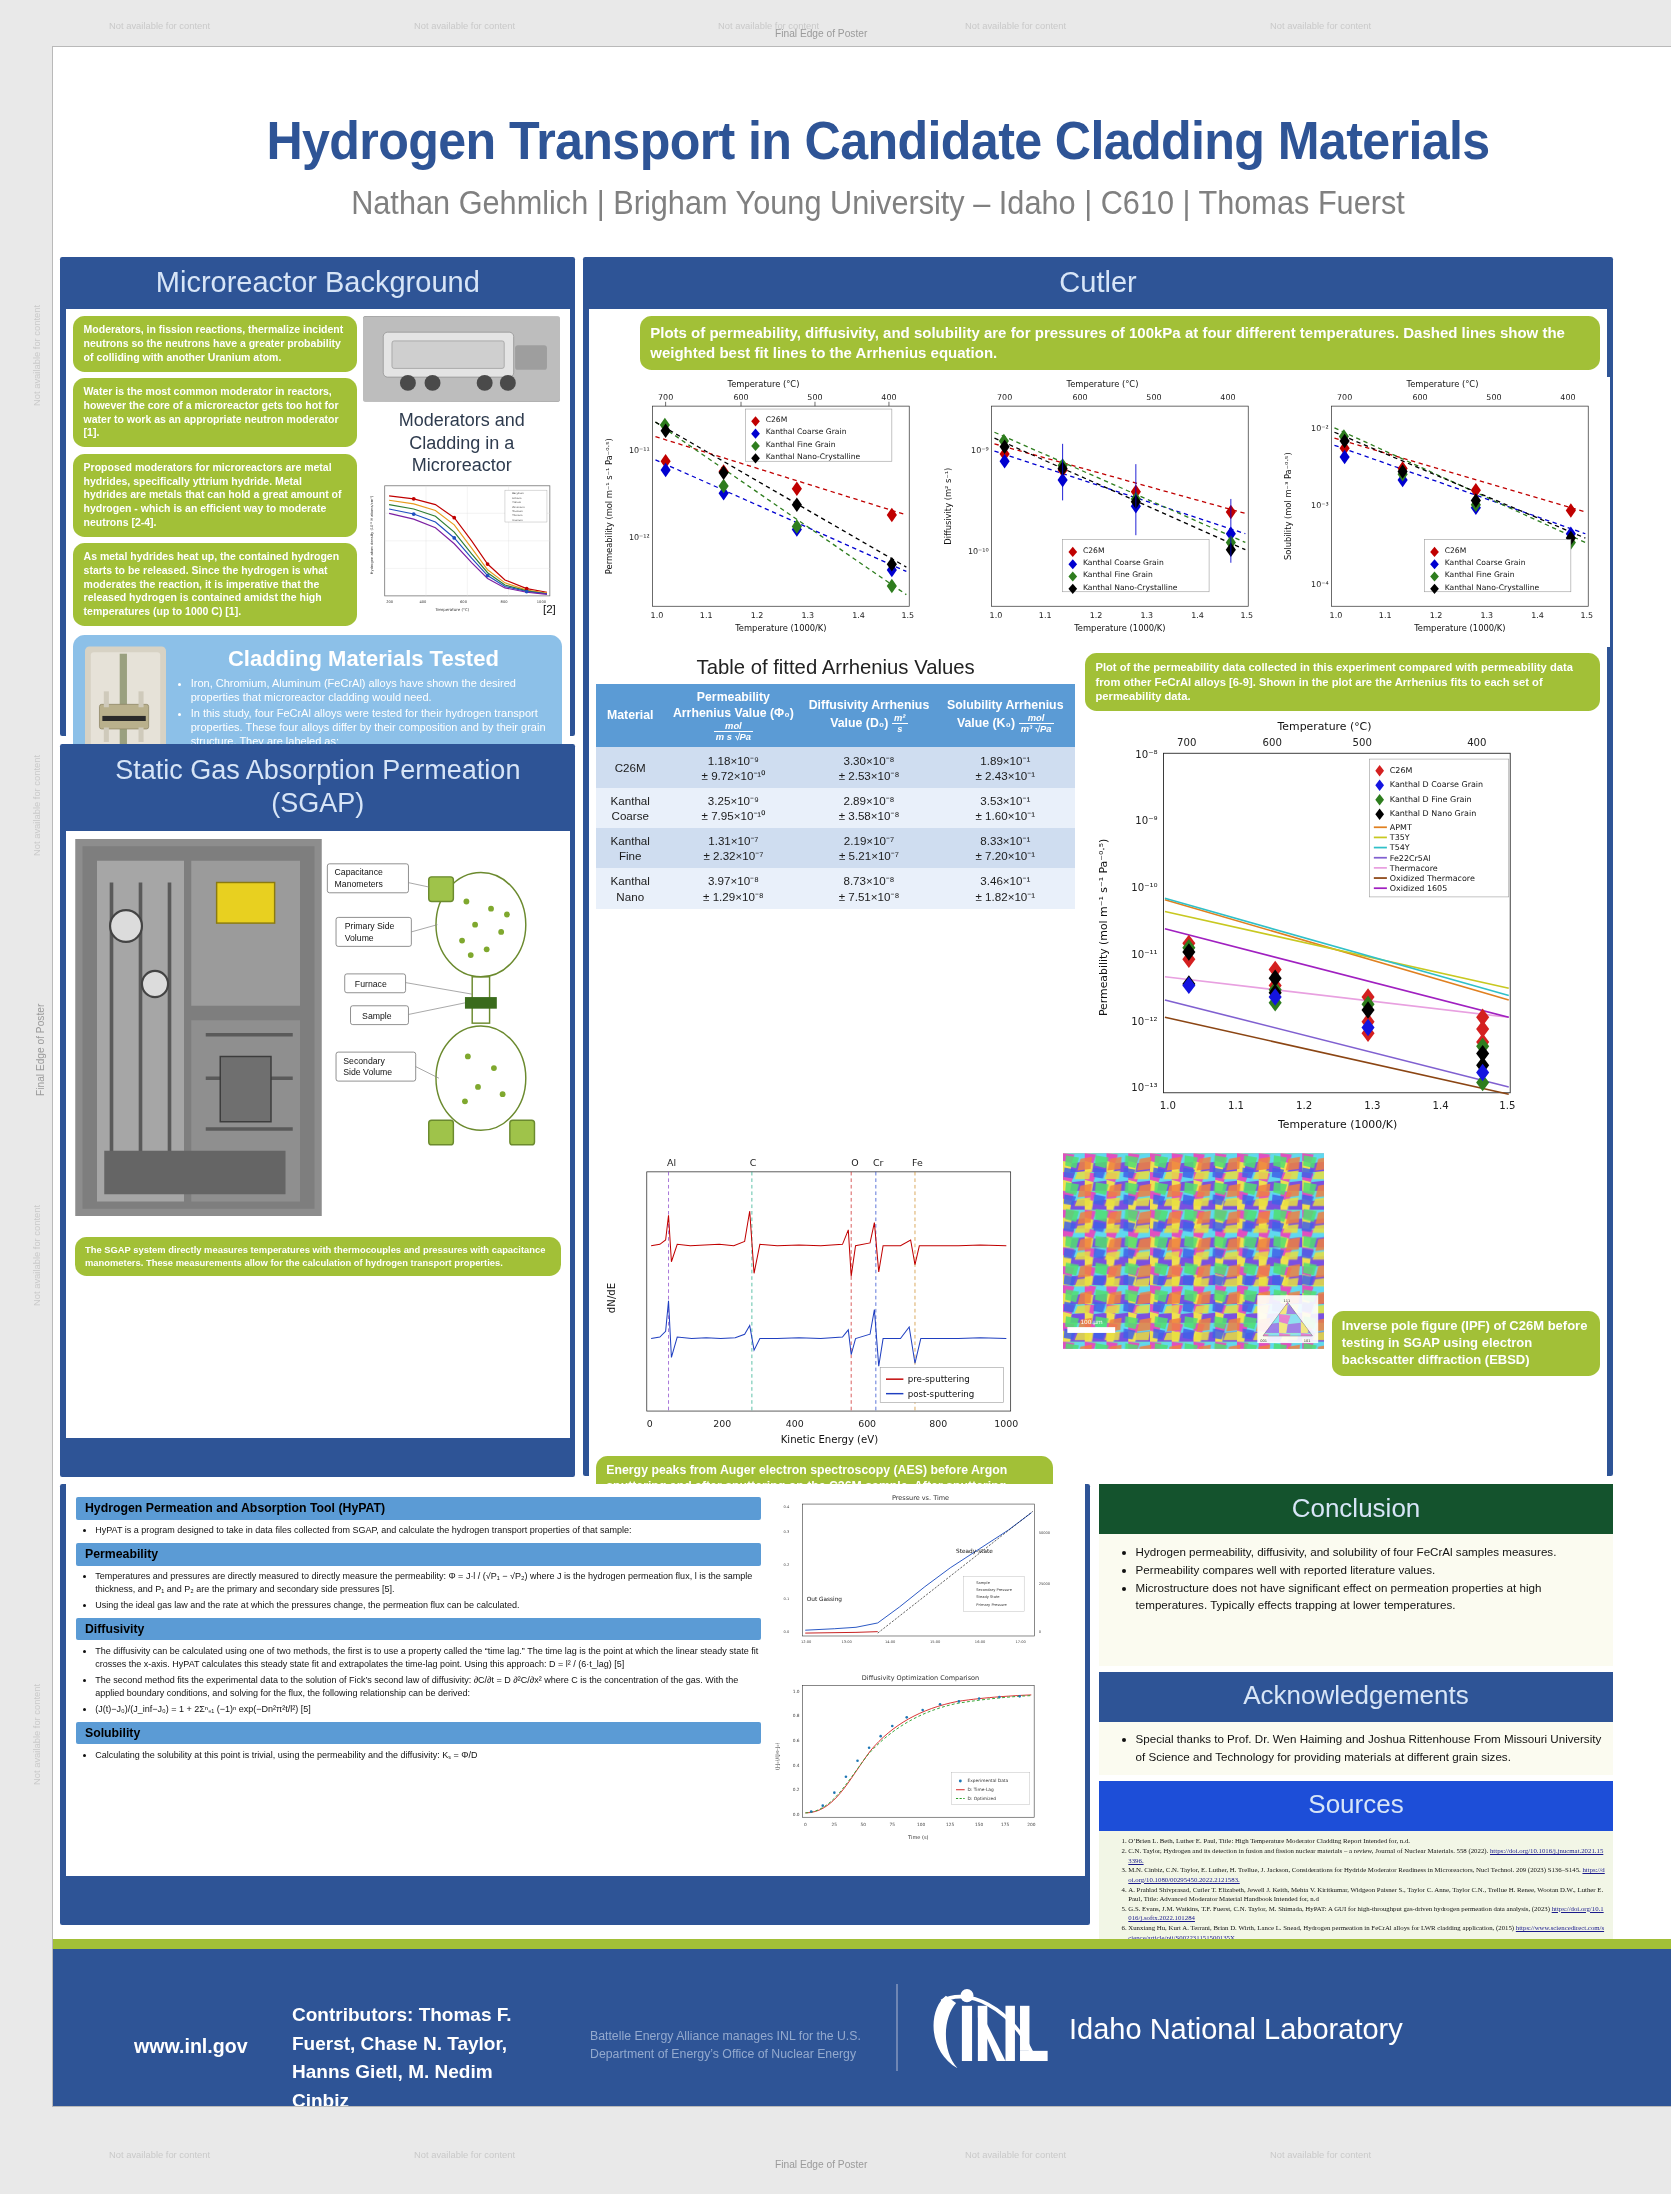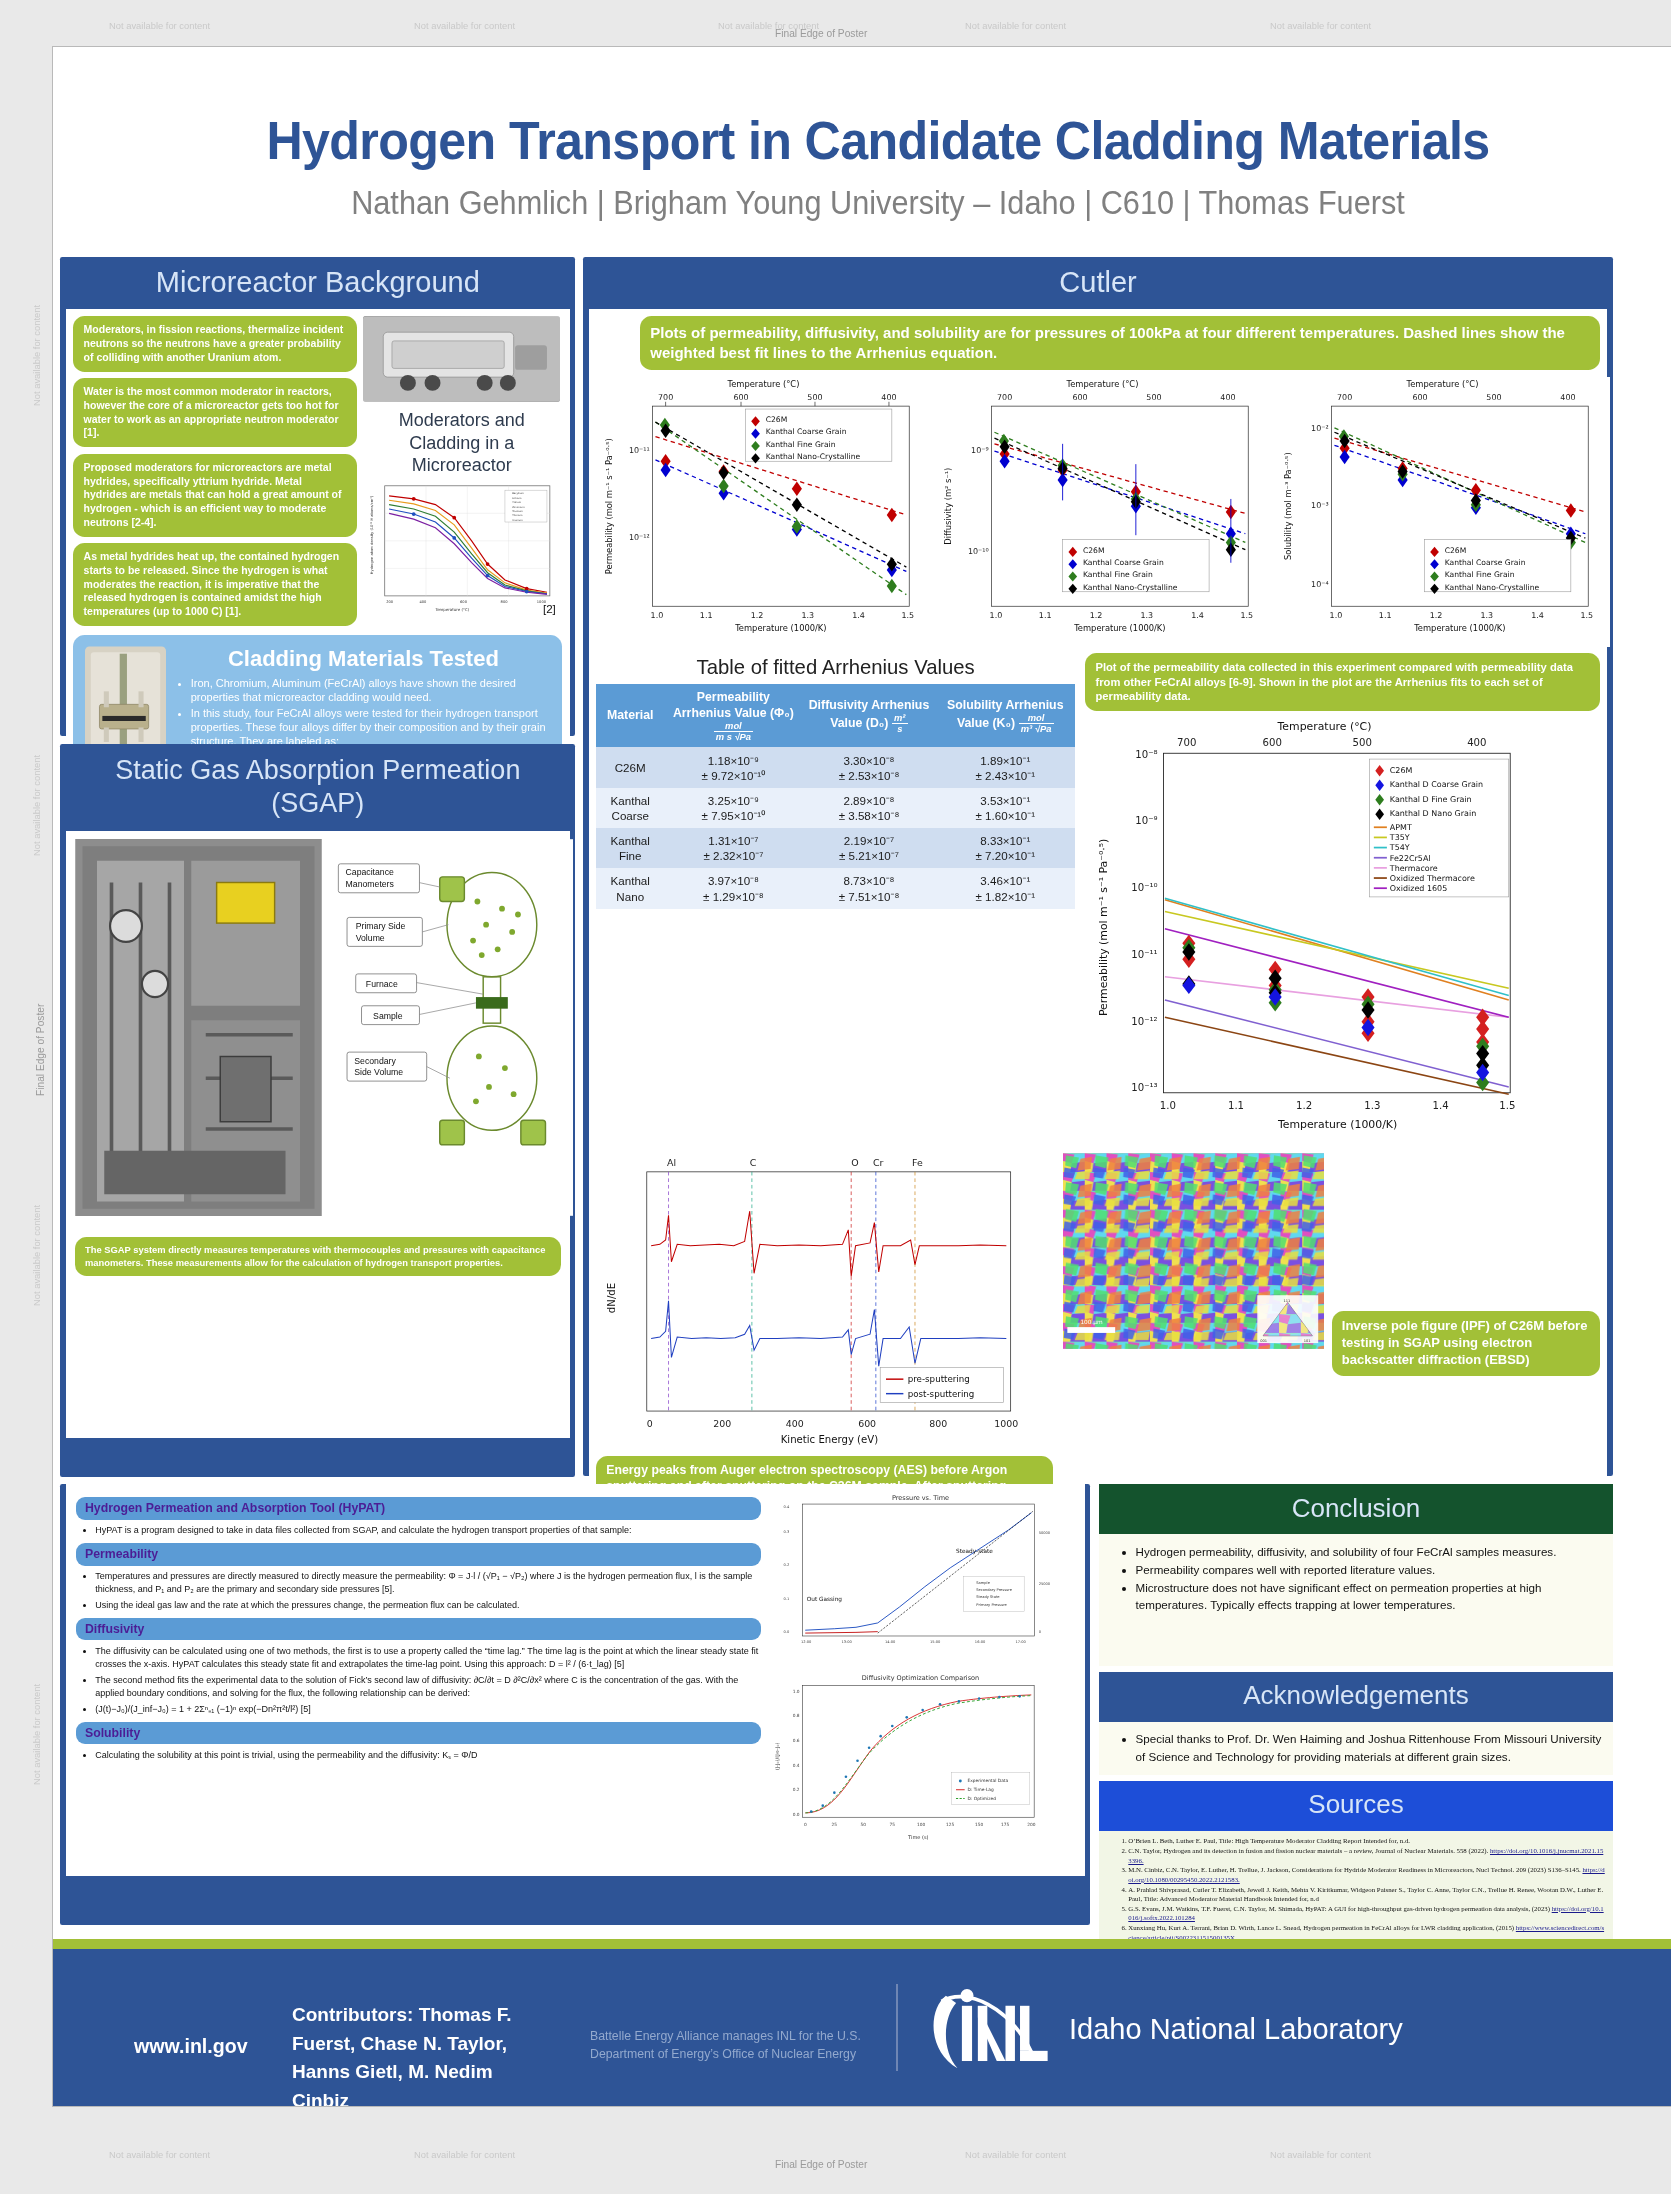--- a/index.html
+++ b/index.html
@@ -71,22 +71,22 @@
 
   
   .chartbox { background:#fff; position:relative; }
   svg { display:block; }
   .ax-lbl { font-size:11px; fill:#222; font-family:"DejaVu Sans", sans-serif; }
   .ax-ttl { font-size:11.5px; fill:#111; font-family:"DejaVu Sans", sans-serif; }
   .leg-txt { font-size:10.5px; fill:#111; font-family:"DejaVu Sans", sans-serif; }
 
   
   .subbar {
-    background:#5b9bd5; color:#4c1d95; font-weight:bold; font-size:12.3px;
-    padding:4.4px 8.7px; border-radius:9px; margin:5.8px 0 4.4px;
+    background:#5b9bd5; color:#000000; font-weight:bold; font-size:12.3px;
+    padding:4.4px 8.7px; border-radius:2px; margin:5.8px 0 4.4px;
     font-family:"Liberation Sans Narrow","Liberation Sans", sans-serif;
   }
   .hy-list { font-size:9px; line-height:1.42; color:#111; margin-left:19px; }
   .hy-list li { margin-bottom:3.6px; }
 
   
   .cream { background:#fbfbf0; padding:8.7px 11.6px; }
   .concl-list { font-size:11.6px; line-height:1.55; margin-left:25px; color:#111; }
   .src-list { font-size:6.8px; line-height:1.42; margin-left:22px; color:#111;
               font-family:"Liberation Serif", serif; }
@@ -246,21 +246,21 @@
             <li>Kanthal D Nano Crystalline</li>
           </ul>
         </div>
       </div>
     </div>
   </div>
 
   <div class="panel" style="left:7.3px; top:697px; width:515px; height:733px;">
     <div class="panel-title" style="font-size:27px; line-height:1.2; padding:10.2px 19px 11.6px;">Static Gas Absorption Permeation (SGAP)</div>
     <div class="panel-body" style="height:607px; padding:8.7px;">
-      <div style="display:flex; gap:12px; height:392px;">
+      <div style="display:flex; gap:1px; height:392px;">
 
         <div style="flex:0 0 247px;">
           <svg width="247" height="377" viewBox="0 0 340 520">
             <rect width="340" height="520" fill="#8d8d8d"></rect>
             <rect x="10" y="10" width="320" height="500" fill="#7e7e7e"></rect>
             <rect x="30" y="30" width="120" height="470" fill="#a6a6a6"></rect>
             <rect x="160" y="30" width="150" height="200" fill="#9b9b9b"></rect>
             <rect x="160" y="250" width="150" height="250" fill="#8f8f8f"></rect>
             <g stroke="#5a5a5a" stroke-width="5" fill="none">
               <line x1="50" y1="60" x2="50" y2="470"></line>

